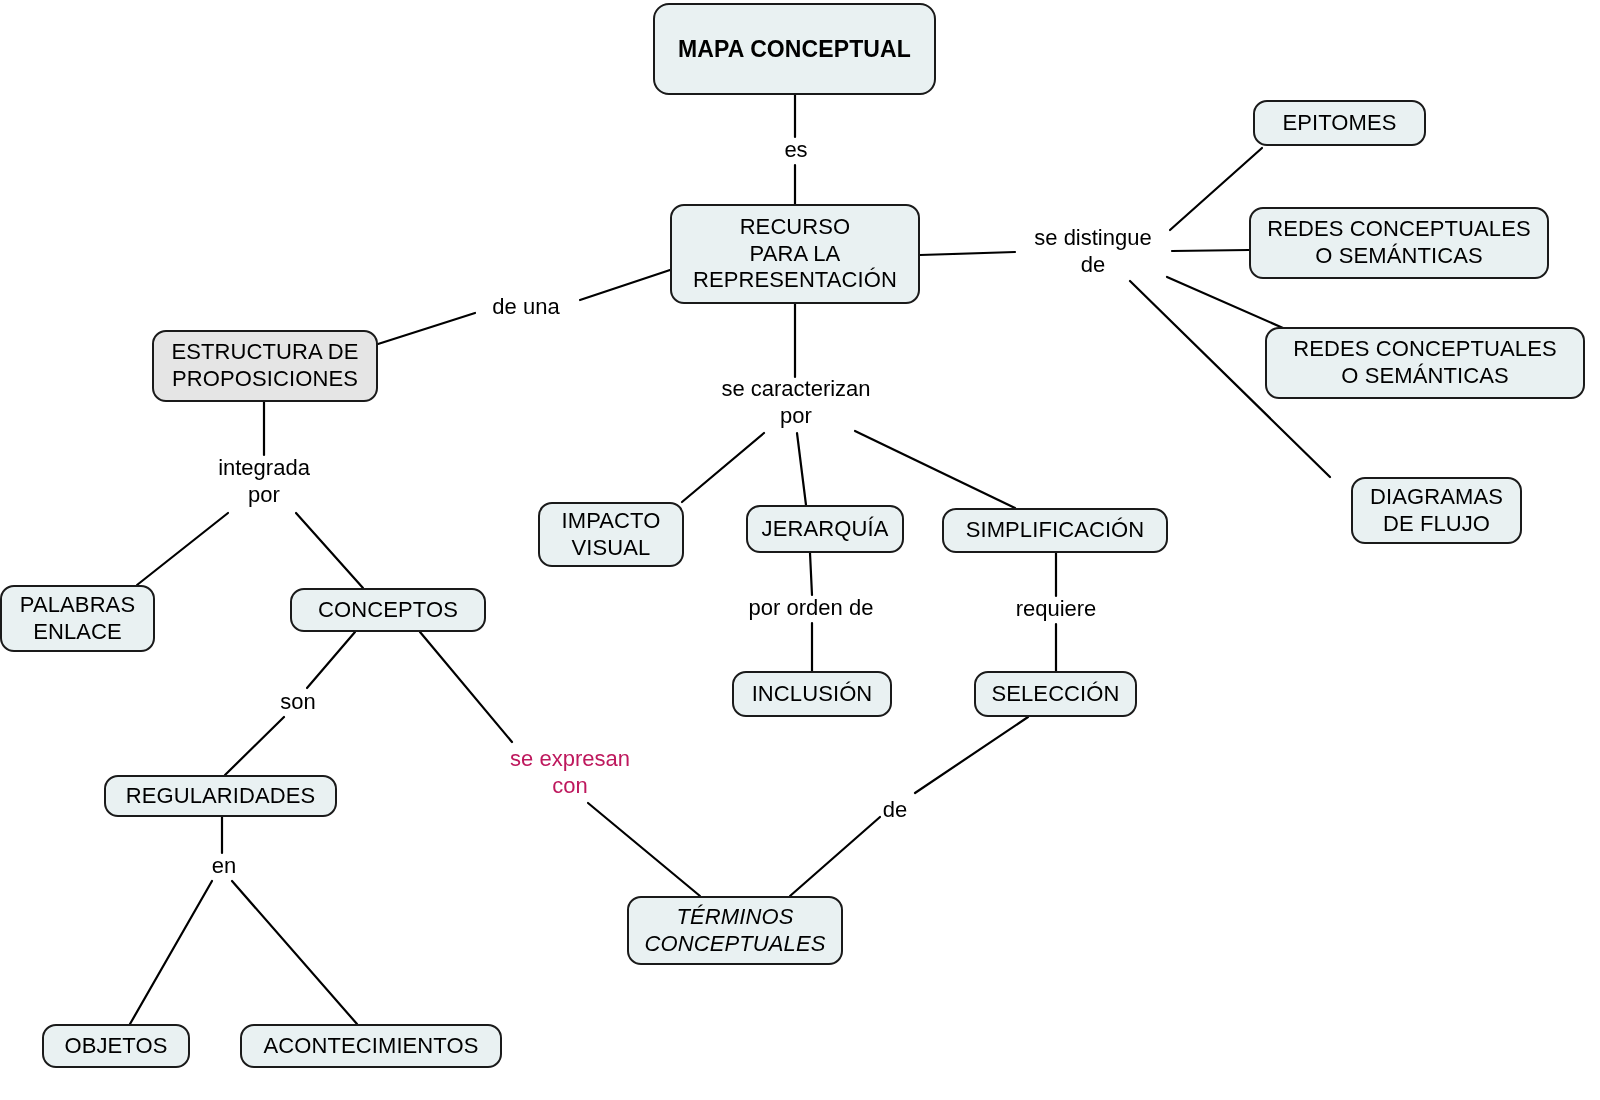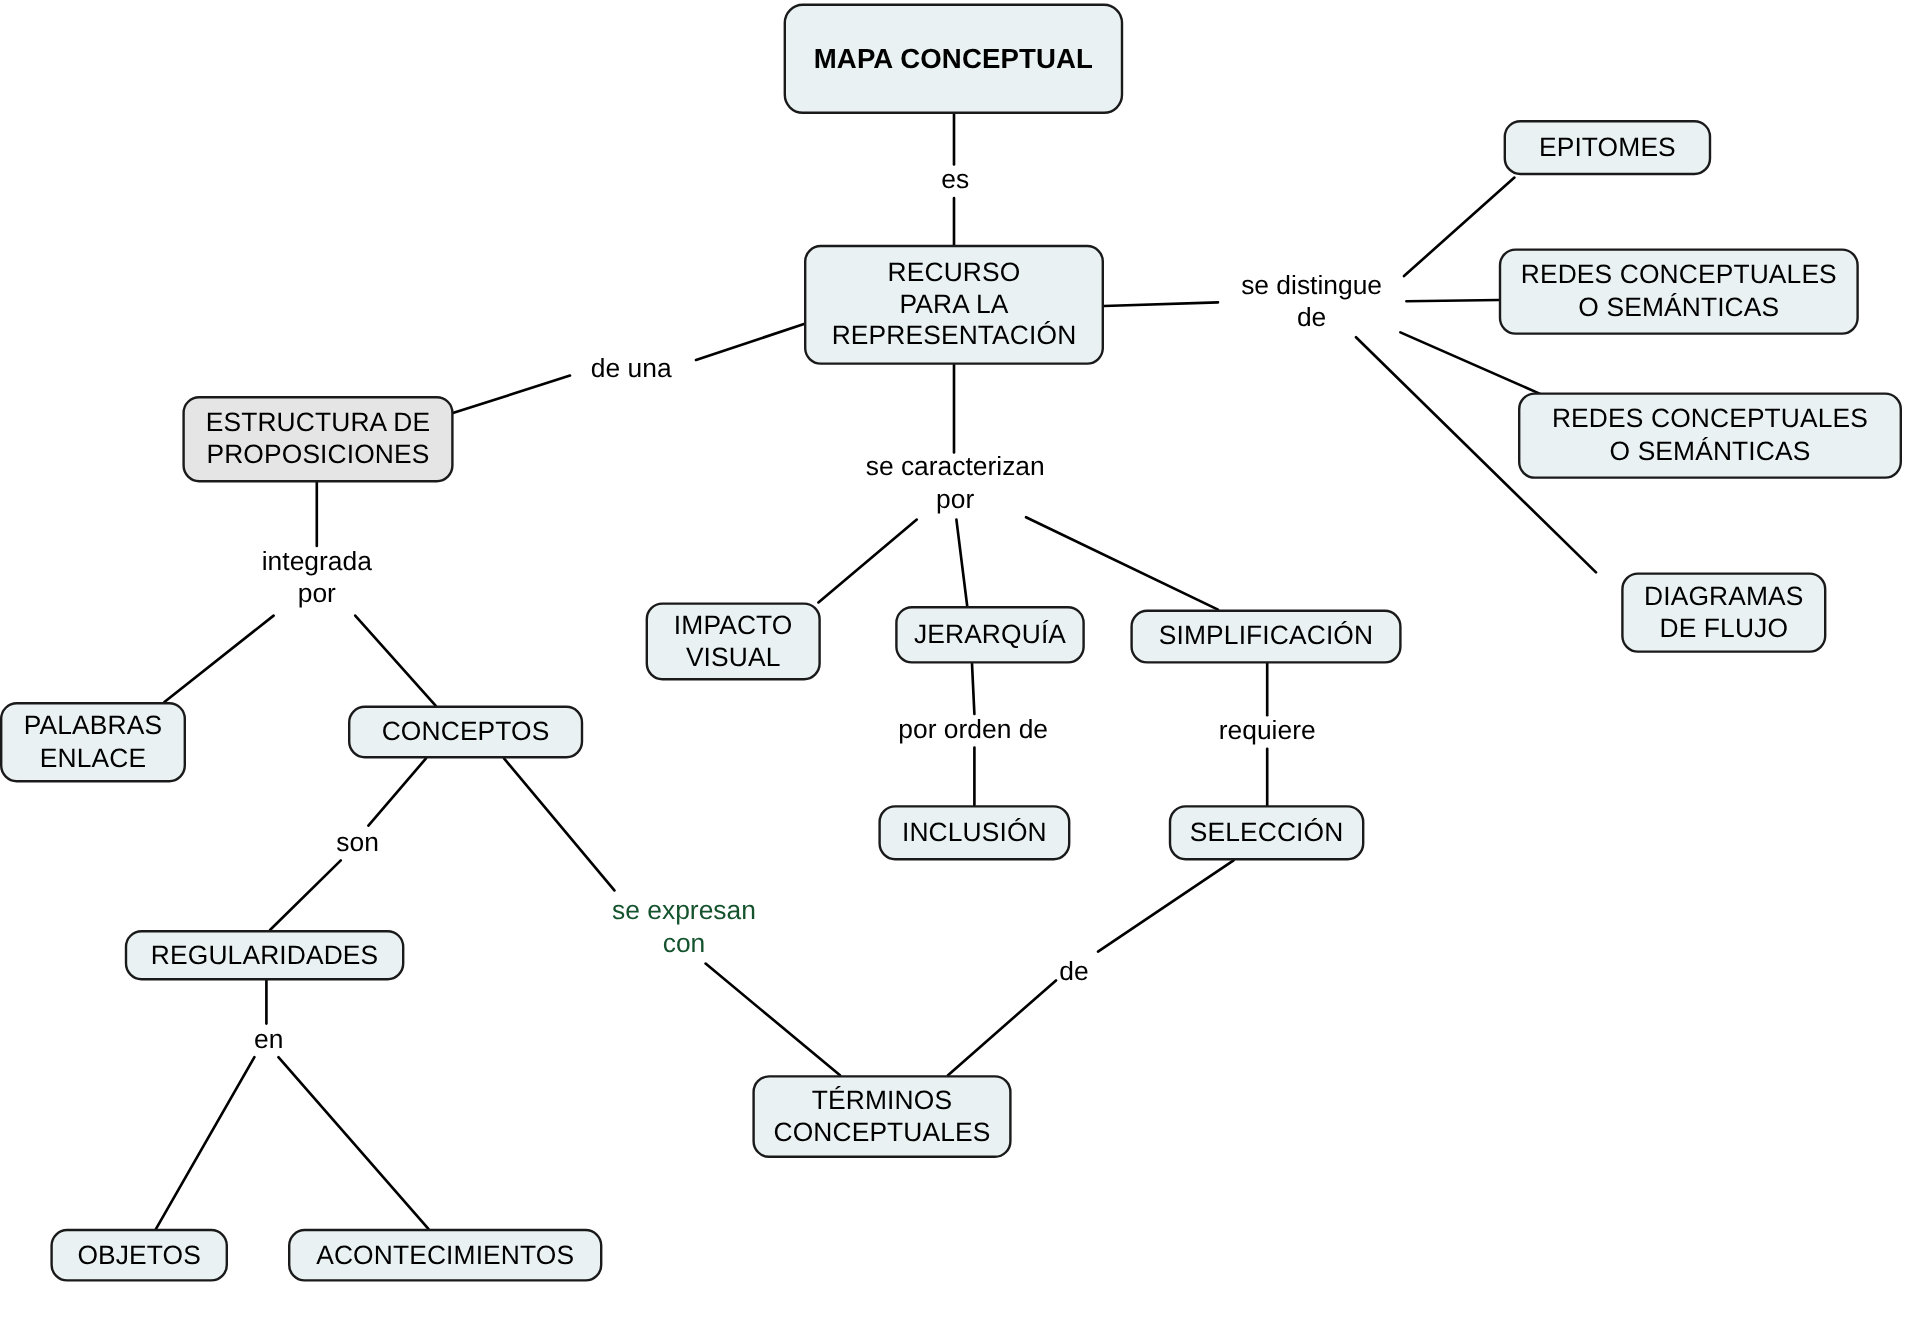--- a/index.html
+++ b/index.html
@@ -113,30 +113,30 @@
     <div class="node" style="left: 290px; top: 588px; width: 196px; height: 44px; background: rgb(233, 241, 242); border-color: rgb(26, 26, 26); color: rgb(0, 0, 0);">CONCEPTOS</div>
     <div class="node" style="left: 104px; top: 775px; width: 233px; height: 42px; background: rgb(233, 241, 242); border-color: rgb(26, 26, 26); color: rgb(0, 0, 0);">REGULARIDADES</div>
     <div class="node" style="left: 42px; top: 1024px; width: 148px; height: 44px; background: rgb(233, 241, 242); border-color: rgb(26, 26, 26); color: rgb(0, 0, 0);">OBJETOS</div>
     <div class="node" style="left: 240px; top: 1024px; width: 262px; height: 44px; background: rgb(233, 241, 242); border-color: rgb(26, 26, 26); color: rgb(0, 0, 0);">ACONTECIMIENTOS</div>
     <div class="node" style="left: 538px; top: 502px; width: 146px; height: 65px; background: rgb(233, 241, 242); border-color: rgb(26, 26, 26); color: rgb(0, 0, 0);">IMPACTO
 VISUAL</div>
     <div class="node" style="left: 729px; top: 505px; width: 158px; height: 48px; background: rgb(233, 241, 242); border-color: rgb(26, 26, 26); color: rgb(0, 0, 0); margin-left: 17px;">JERARQUÍA</div>
     <div class="node" style="left: 942px; top: 508px; width: 226px; height: 45px; background: rgb(233, 241, 242); border-color: rgb(26, 26, 26); color: rgb(0, 0, 0);">SIMPLIFICACIÓN</div>
     <div class="node" style="left: 732px; top: 671px; width: 160px; height: 46px; background: rgb(233, 241, 242); border-color: rgb(26, 26, 26); color: rgb(0, 0, 0);">INCLUSIÓN</div>
     <div class="node" style="left: 974px; top: 671px; width: 163px; height: 46px; background: rgb(233, 241, 242); border-color: rgb(26, 26, 26); color: rgb(0, 0, 0);">SELECCIÓN</div>
-    <div class="node" style="left: 627px; top: 896px; width: 216px; height: 69px; background: rgb(233, 241, 242); border-color: rgb(26, 26, 26); color: rgb(0, 0, 0);">TÉRMINOS
+    <div class="node" style="left: 627px; top: 896px; width: 216px; height: 69px; background: rgb(233, 241, 242); border-color: rgb(26, 26, 26); color: rgb(0, 0, 0); font-style: italic;">TÉRMINOS
 CONCEPTUALES</div>
     <div class="link-label" style="left: 761px; top: 135px; width: 70px; height: 30px; color: rgb(0, 0, 0); text-align: center;">es</div>
     <div class="link-label" style="left: 1013px; top: 224px; width: 160px; height: 56px; color: rgb(0, 0, 0);">se distingue
 de</div>
     <div class="link-label" style="left: 478px; top: 292px; width: 96px; height: 30px; color: rgb(0, 0, 0);">de una</div>
     <div class="link-label" style="left: 704px; top: 375px; width: 184px; height: 56px; color: rgb(0, 0, 0);">se caracterizan
 por</div>
     <div class="link-label" style="left: 203px; top: 453px; width: 122px; height: 58px; color: rgb(0, 0, 0);">integrada
 por</div>
     <div class="link-label" style="left: 272px; top: 687px; width: 52px; height: 30px; color: rgb(0, 0, 0);">son</div>
-    <div class="link-label" style="left: 481px; top: 745px; width: 178px; height: 56px; color: #14532d;">se expresan
+    <div class="link-label" style="left: 481px; top: 745px; width: 178px; height: 56px; color: #be185d;">se expresan
 con</div>
     <div class="link-label" style="left: 731px; top: 593px; width: 160px; height: 30px; color: rgb(0, 0, 0);">por orden de</div>
     <div class="link-label" style="left: 1004px; top: 594px; width: 104px; height: 30px; color: rgb(0, 0, 0);">requiere</div>
     <div class="link-label" style="left: 876px; top: 795px; width: 38px; height: 30px; color: rgb(0, 0, 0);">de</div>
     <div class="link-label" style="left: 206px; top: 851px; width: 36px; height: 30px; color: rgb(0, 0, 0);">en</div>
   </div>
 
 </body></html>

